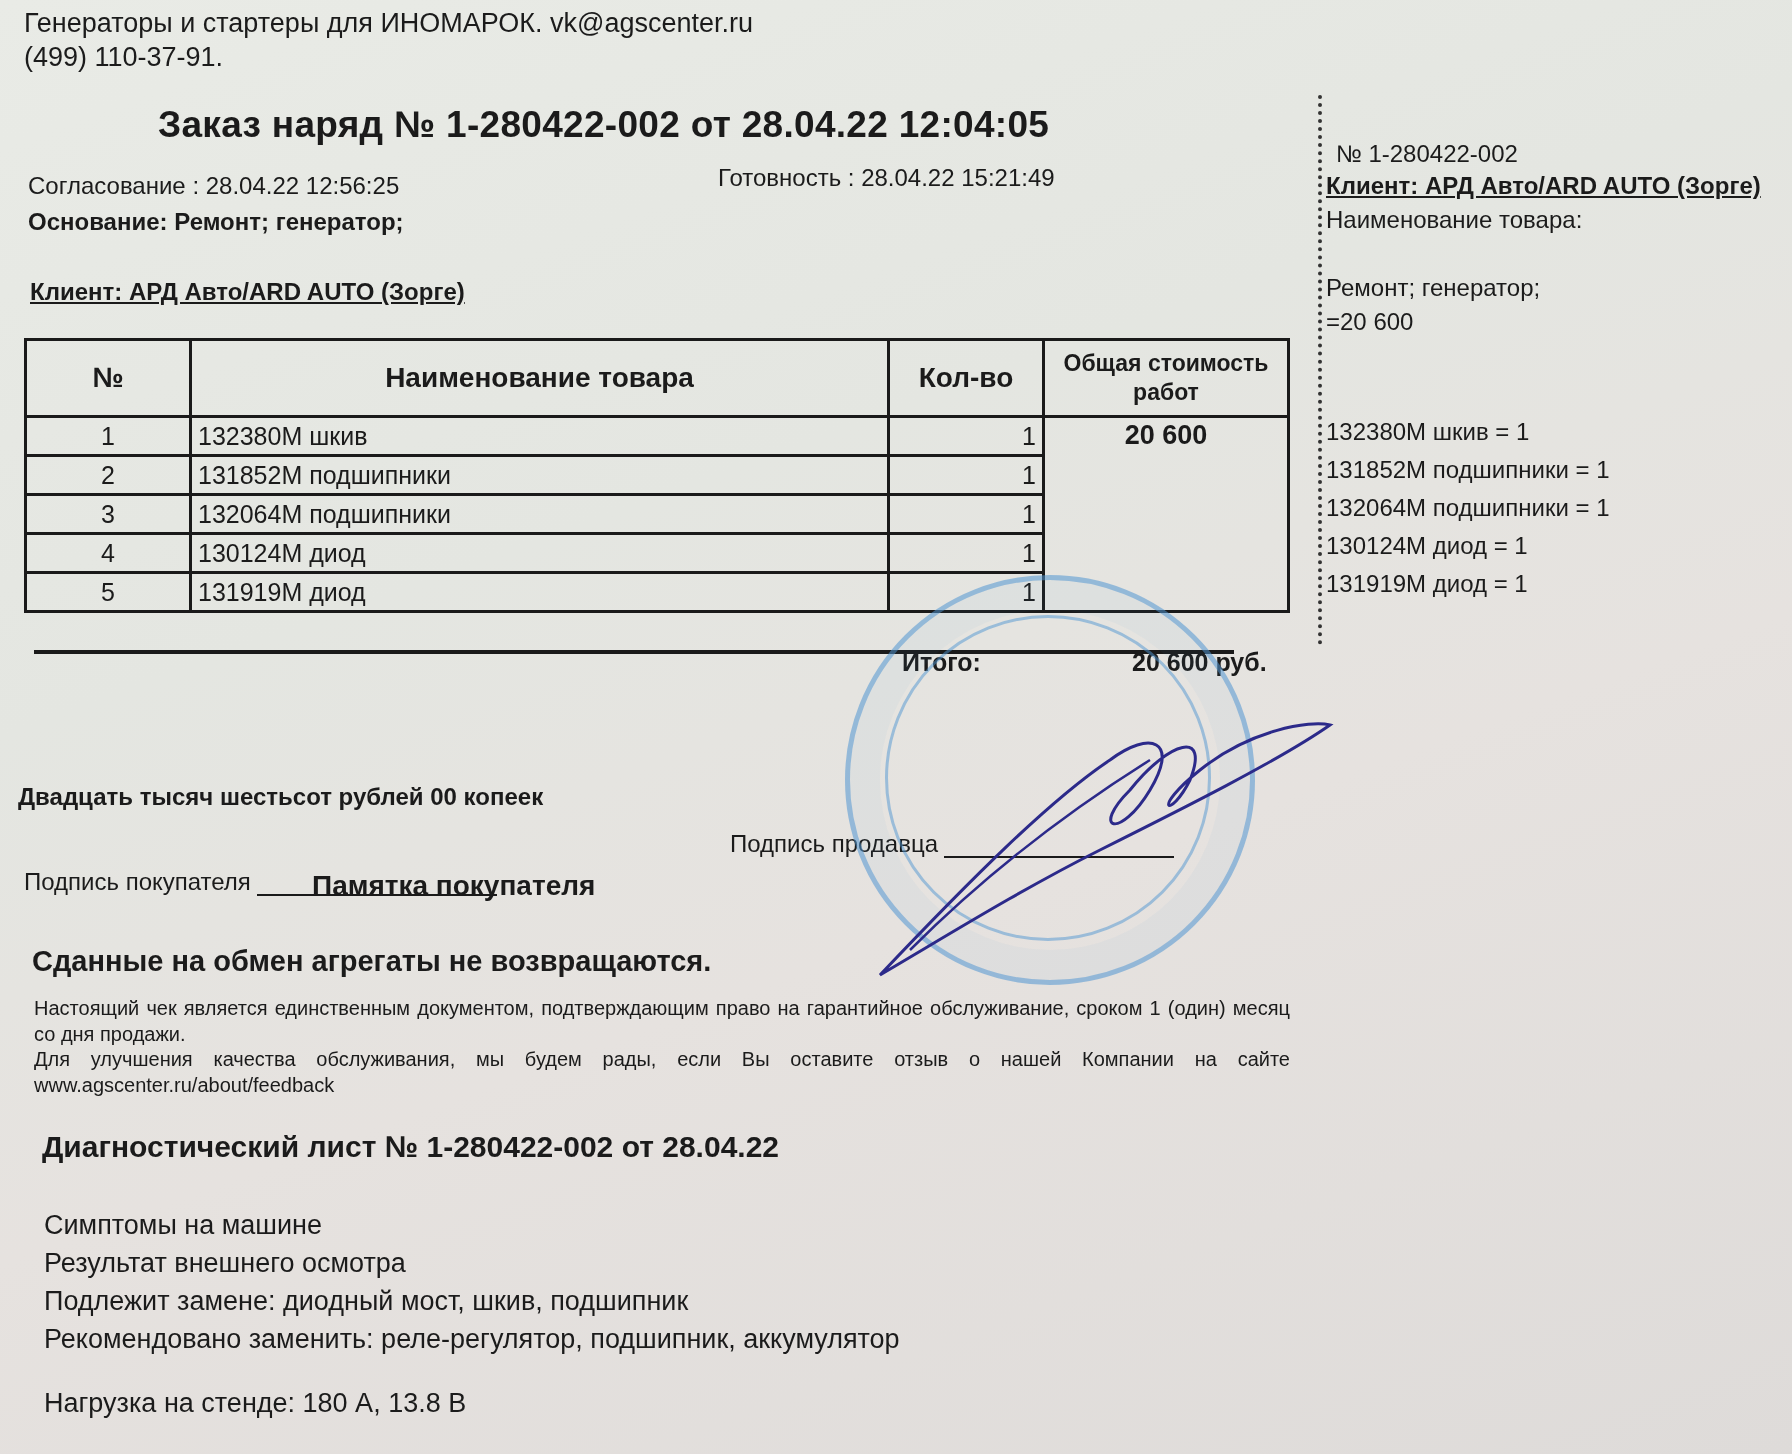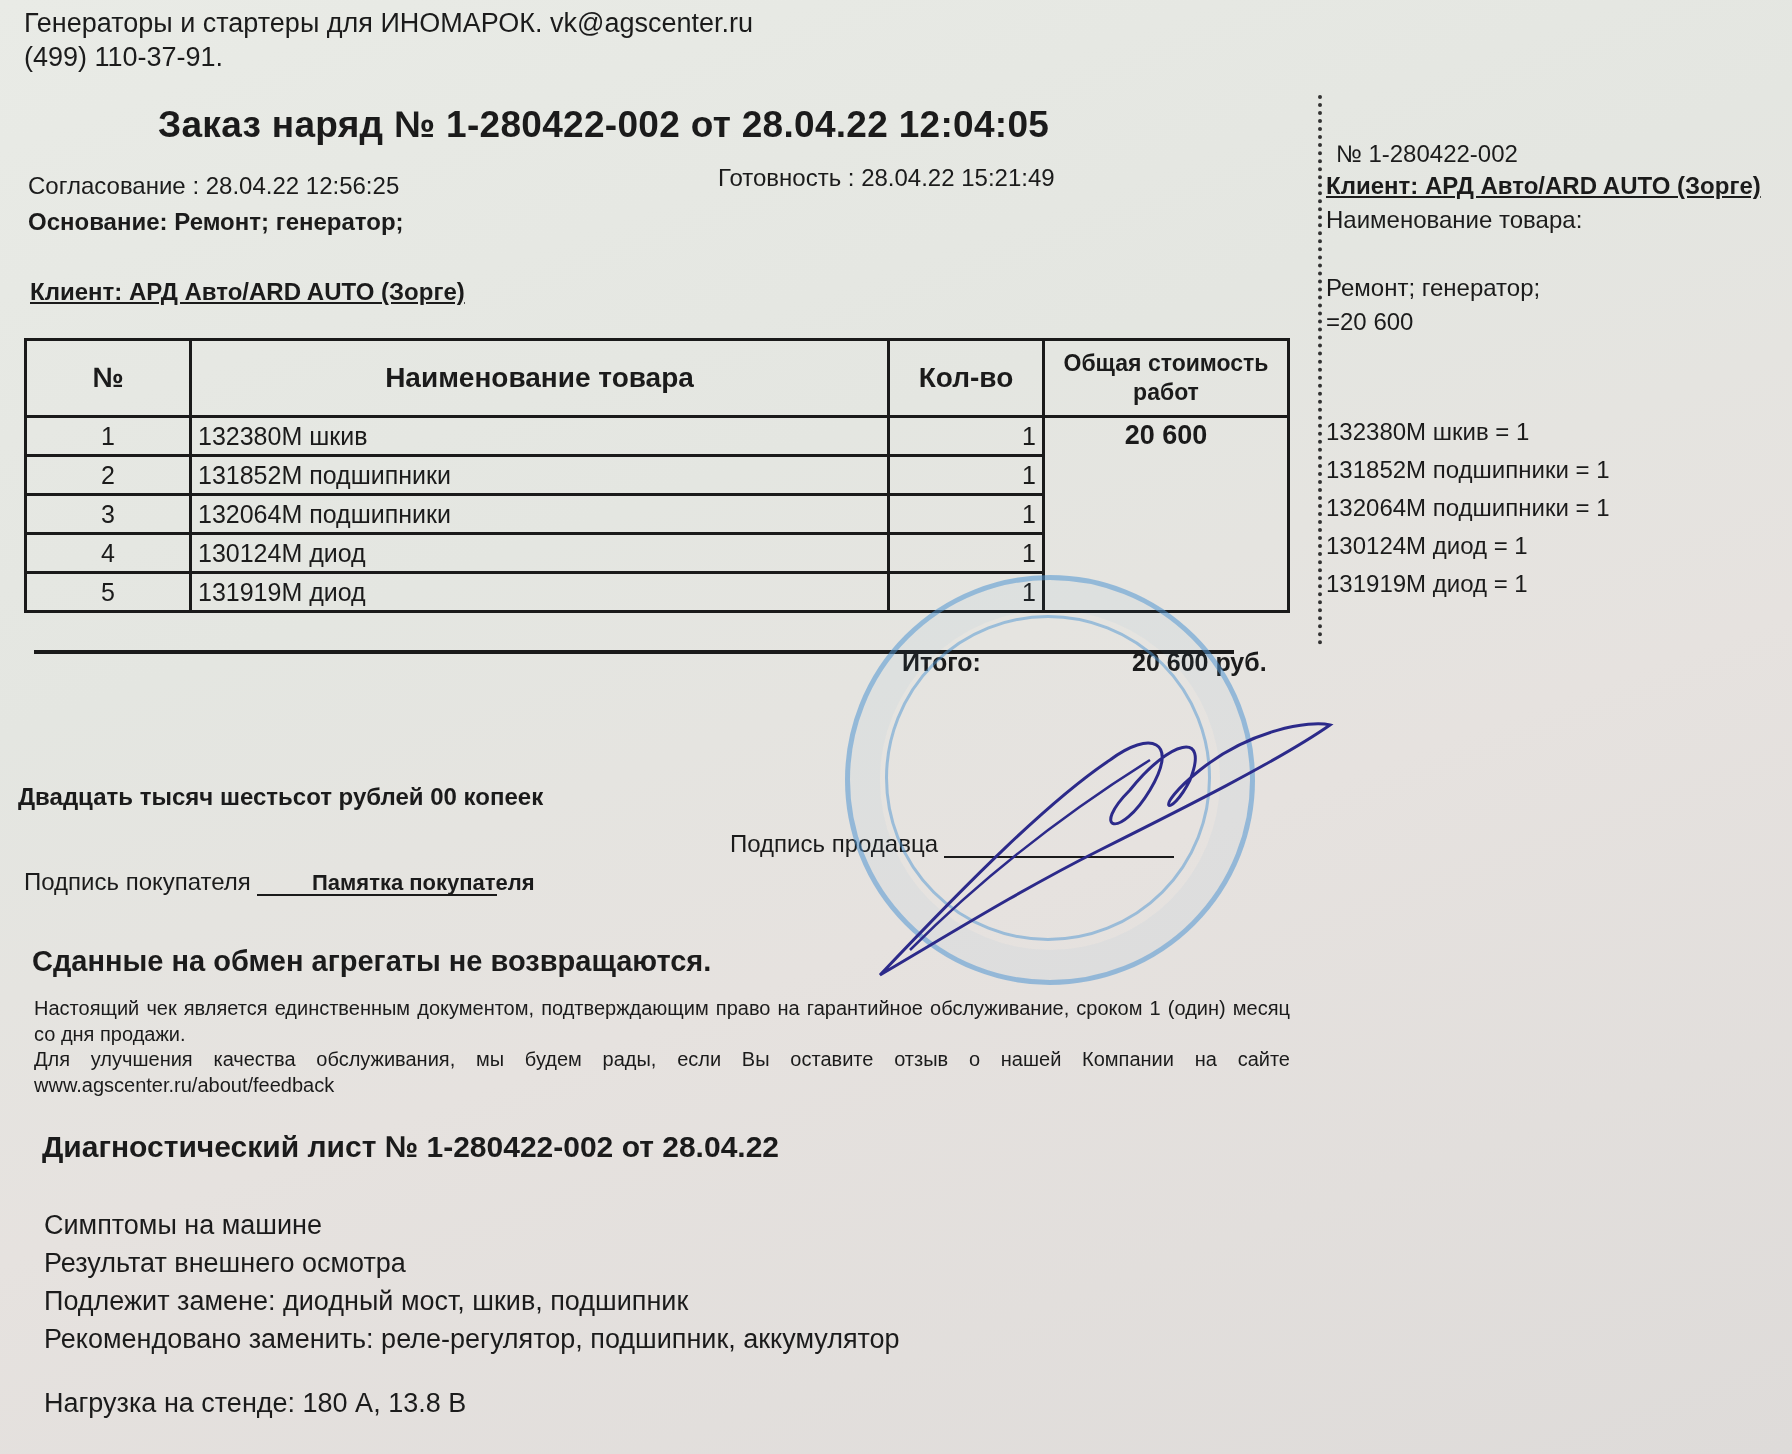--- a/index.html
+++ b/index.html
@@ -24,21 +24,21 @@
   table.items td { height:32px; }
   td.num { text-align:center; width:150px; }
   td.qty { text-align:right; width:140px; }
   td.cost { text-align:center; vertical-align:top; font-weight:bold; font-size:27px; width:230px; }
   .rule { left:34px; top:650px; width:1200px; height:4px; background:#1a1a1a; }
   .total-label { left:902px; top:648px; font-size:25px; font-weight:bold;text-align:center; }
   .total-val { left:1132px; top:648px; font-size:25px; font-weight:bold; }
   .words { left:18px; top:770px; font-size:24px; font-weight:bold;margin-top:13px; }
   .sig { font-size:24px; }
   .sigline { display:inline-block; border-bottom:2px solid #1a1a1a; width:240px; height:20px; vertical-align:bottom; margin-left:6px; }
-  .memo-title { left:312px; top:870px; font-size:22px; font-weight:bold; }
+  .memo-title { left:312px; top:870px; font-size:28px; font-weight:bold; }
   .no-return { left:32px; top:945px; font-size:29px; font-weight:bold; }
   .note { left:34px; top:970px; width:1256px; font-size:20px; line-height:26px; text-align:justify; }
   .diag-title { left:42px; top:1130px; font-size:30px; font-weight:bold; }
   .diag-line { left:44px; font-size:27px; }
   .stub { left:1318px; top:95px; height:550px; border-left:4px dotted #333; }
   .stub-text { left:1326px; font-size:24px; }
   .stamp { left:845px; top:575px; width:400px; height:400px; border-radius:50%;
            border:5px solid rgba(80,150,210,0.55); box-shadow: inset 0 0 0 30px rgba(80,150,210,0.05); }
   .stamp-inner { left:885px; top:615px; width:320px; height:320px; border-radius:50%;
            border:3px solid rgba(80,150,210,0.5); }

